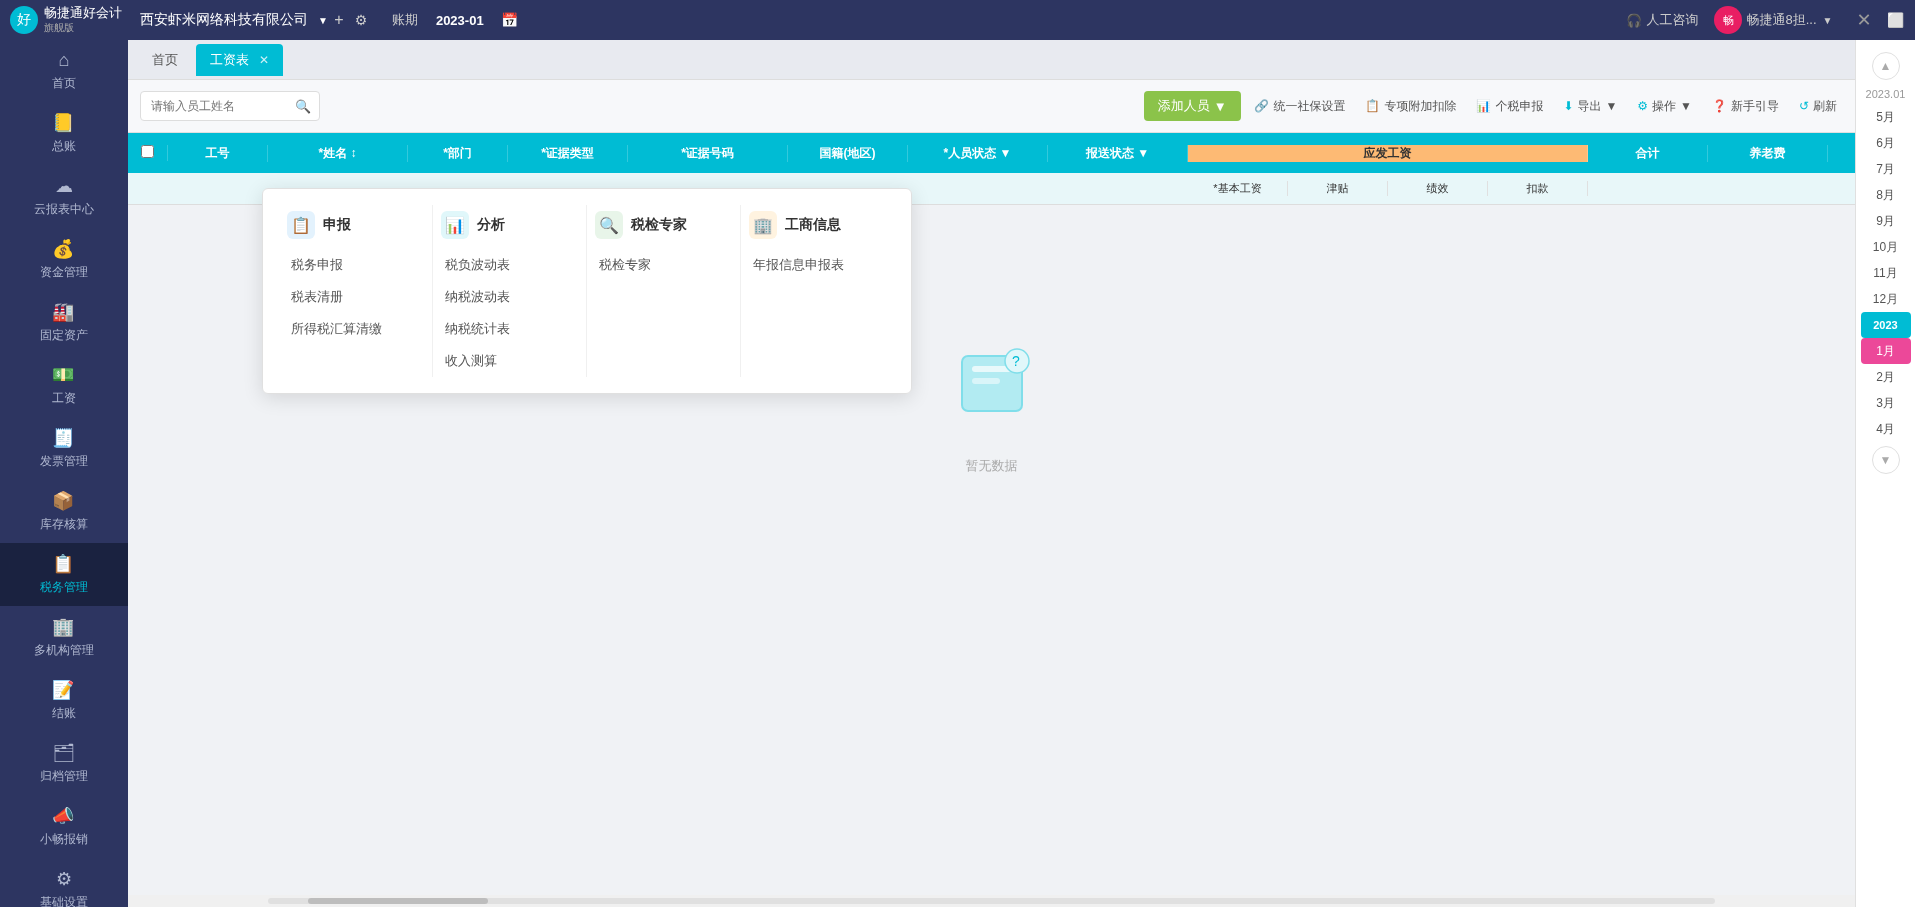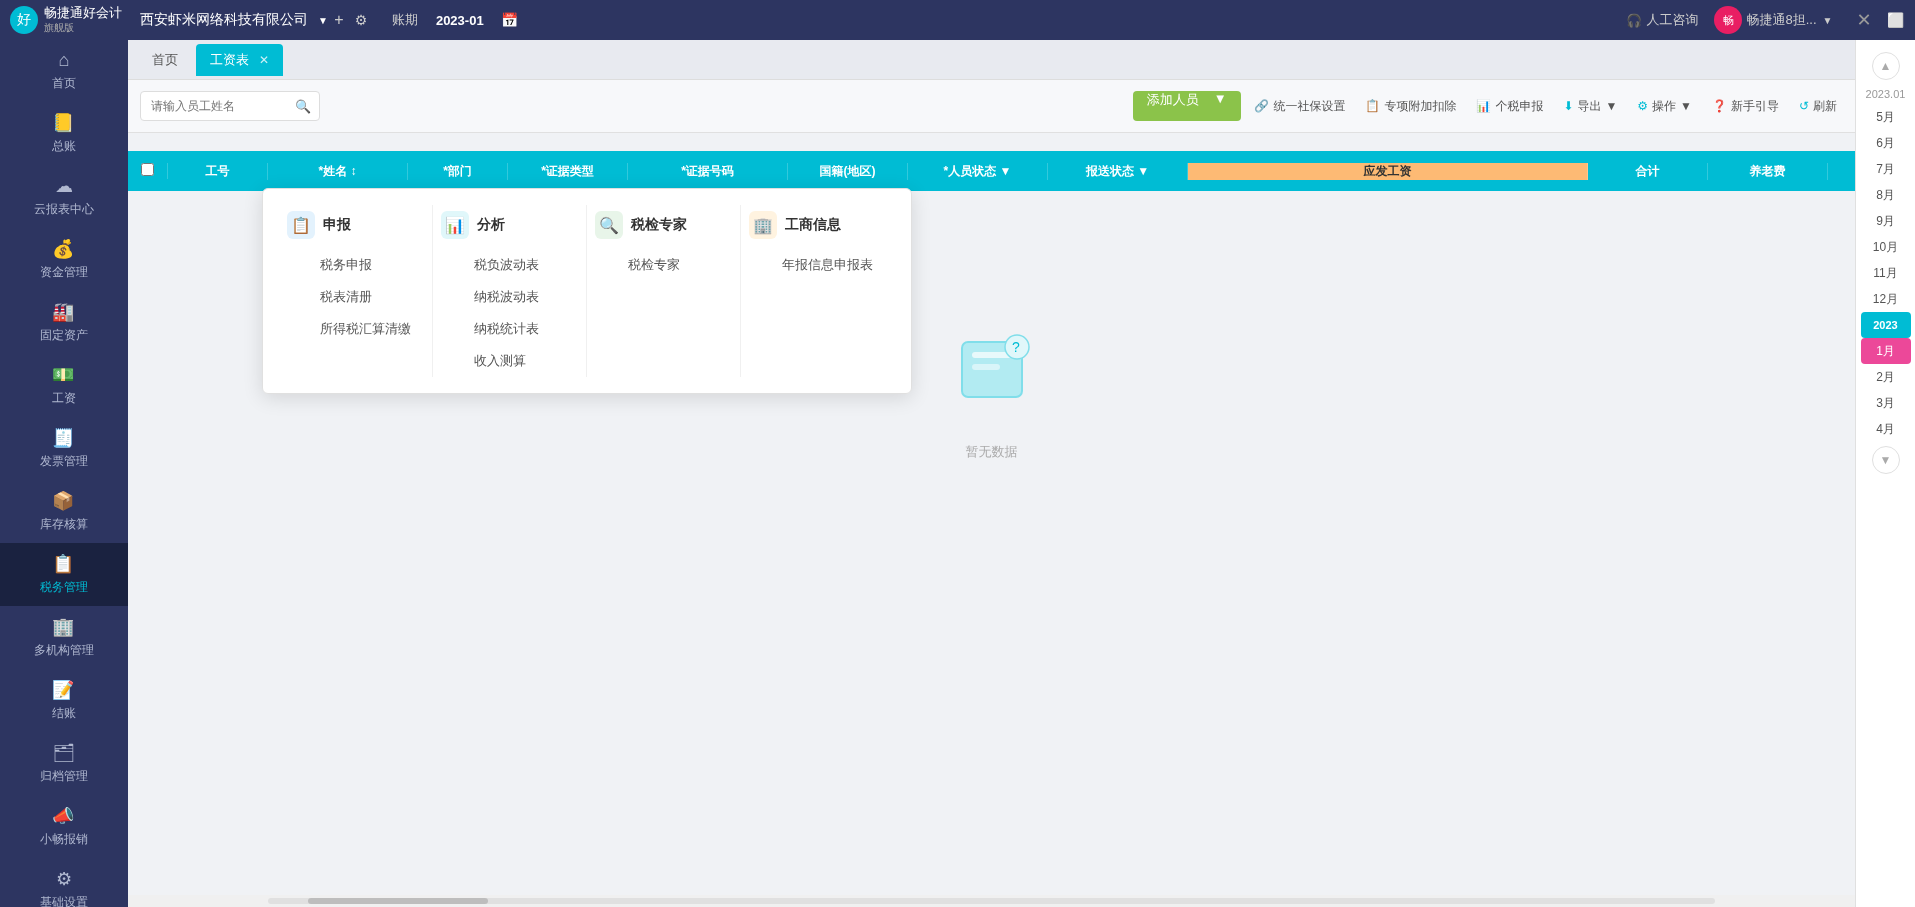--- a/index.html
+++ b/index.html
@@ -98,21 +98,21 @@
     }
     .search-input {
       width: 180px; height: 30px; border: 1px solid #ddd; border-radius: 4px;
       padding: 0 30px 0 10px; font-size: 12px; background: #fff; outline: none;
     }
     .search-wrapper { position: relative; }
     .search-icon-pos { position: absolute; right: 8px; top: 50%; transform: translateY(-50%); color: #999; font-size: 13px; }
     .btn-add {
       background: #8bc34a; color: #fff; border: none; border-radius: 4px;
       height: 30px; padding: 0 14px; font-size: 13px; cursor: pointer;
-      display: flex; gap: 15px;
+      display: flex; align-items: center; gap: 4px;
     }
     .toolbar-spacer { flex: 1; }
     .toolbar-action {
       display: flex; align-items: center; gap: 4px;
       color: #555; font-size: 12px; cursor: pointer; padding: 0 6px;
     }
     .toolbar-action .t-icon { color: #00bcd4; }
 
     
     .table-header {
@@ -135,21 +135,21 @@
     .th {
       color: #fff; font-size: 12px; font-weight: 600;
       padding: 0 8px; text-align: center; border-right: 1px solid rgba(255,255,255,0.2);
     }
     .th:last-child { border-right: none; }
     .th-sub { font-size: 11px; color: #333; padding: 0 8px; text-align: center; border-right: 1px solid #e0e0e0; }
     .th-group { background: #b2ebf2; }
 
     
     .table-wrapper { overflow-x: auto; overflow-y: auto; flex: 1; }
-    .table-scroll-inner { min-width: 1600px; margin-top: 18px; }
+    .table-scroll-inner { min-width: 1600px; }
 
     
     .empty-state {
       display: flex; flex-direction: column; align-items: center; justify-content: center;
       height: 400px; color: #aaa;
     }
     .empty-icon { font-size: 80px; color: #b2ebf2; margin-bottom: 12px; }
 
     
     .dropdown-popup {
@@ -177,21 +177,20 @@
       display: flex; align-items: center; justify-content: center;
       font-size: 16px;
     }
     .section-icon.blue { background: #e3f2fd; color: #1976d2; }
     .section-icon.teal { background: #e0f7fa; color: #00838f; }
     .section-icon.green { background: #e8f5e9; color: #388e3c; }
     .section-icon.orange { background: #fff3e0; color: #f57c00; }
     .dropdown-item {
       padding: 7px 4px; font-size: 13px; color: #555; cursor: pointer;
       border-radius: 4px;
-      margin-left: 29px;
     }
 
     
     .right-panel {
       width: 60px;
       background: #fff;
       border-left: 1px solid #e0e0e0;
       display: flex;
       flex-direction: column;
       align-items: center;
@@ -404,20 +403,38 @@
           <div class="th">*证据号码</div>
           <div class="th">国籍(地区)</div>
           <div class="th">*人员状态 ▼</div>
           <div class="th">报送状态 ▼</div>
           <div class="th th-group" colspan="4" style="grid-column: span 4; background:#fdba74; color:#333;">应发工资</div>
           <div class="th">合计</div>
           <div class="th">养老费</div>
           <div class="th">操作</div>
         </div>
 
+        <div class="table-sub-header">
+          <div class="th-sub"></div>
+          <div class="th-sub"></div>
+          <div class="th-sub"></div>
+          <div class="th-sub"></div>
+          <div class="th-sub"></div>
+          <div class="th-sub"></div>
+          <div class="th-sub"></div>
+          <div class="th-sub"></div>
+          <div class="th-sub"></div>
+          <div class="th-sub">*基本工资</div>
+          <div class="th-sub">津贴</div>
+          <div class="th-sub">绩效</div>
+          <div class="th-sub">扣款</div>
+          <div class="th-sub"></div>
+          <div class="th-sub"></div>
+          <div class="th-sub"></div>
+        </div>
 
         <div class="empty-state">
           <div class="empty-icon">
             <svg width="90" height="90" viewBox="0 0 90 90" fill="none" xmlns="http://www.w3.org/2000/svg">
               <rect x="15" y="20" width="60" height="55" rx="6" fill="#b2ebf2" stroke="#80deea" stroke-width="2"></rect>
               <rect x="25" y="30" width="40" height="6" rx="3" fill="#fff" opacity="0.7"></rect>
               <rect x="25" y="42" width="28" height="6" rx="3" fill="#fff" opacity="0.5"></rect>
               <circle cx="70" cy="25" r="12" fill="#e0f7fa" stroke="#80deea" stroke-width="1.5"></circle>
               <text x="65" y="30" font-size="14" fill="#00bcd4">?</text>
             </svg>

